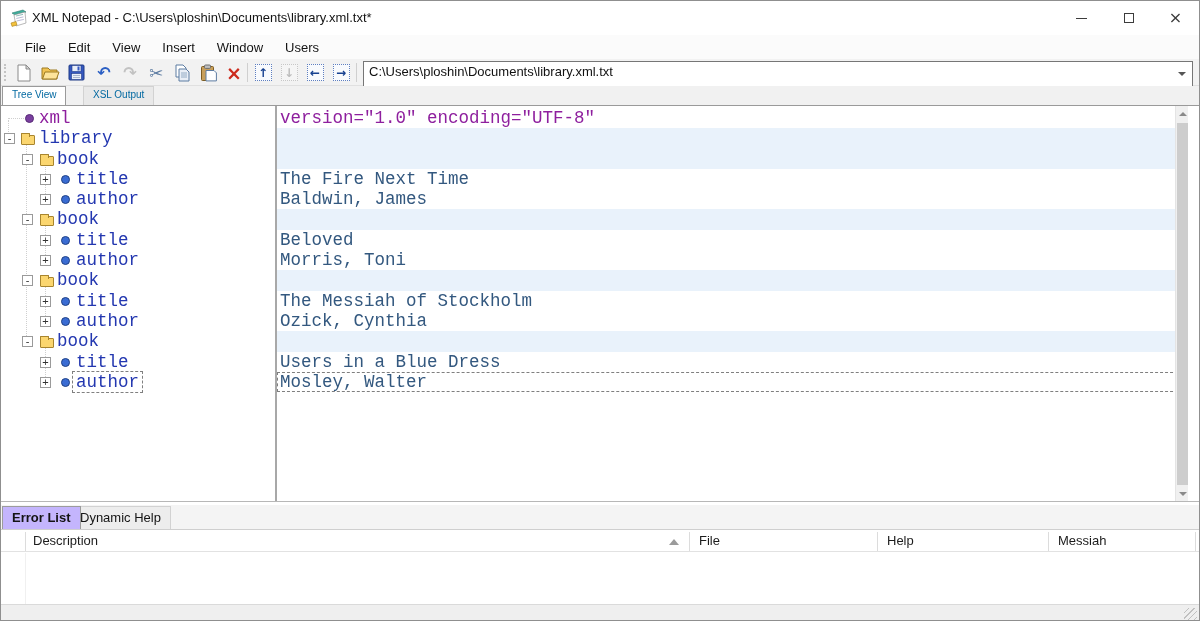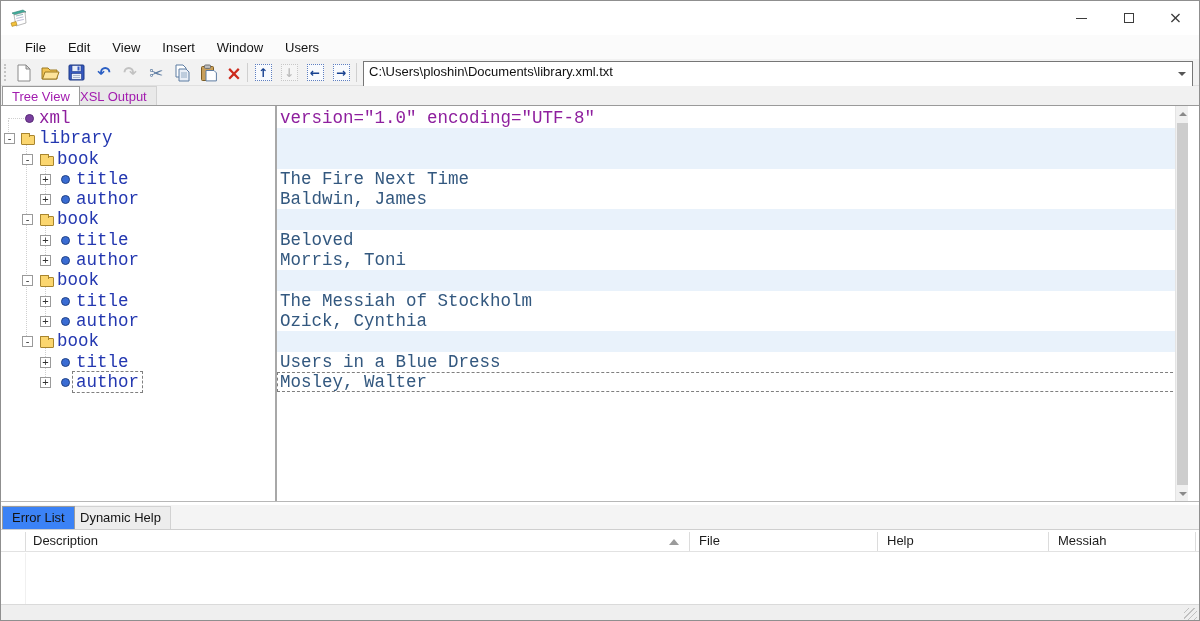--- a/index.html
+++ b/index.html
@@ -32,23 +32,23 @@
   .delg{ color:#cc2a1d; font-size:19px; font-weight:bold; }
   .arrowbox{ width:17px; height:17px; border:1px dotted #5f7fc0; display:flex; align-items:center; justify-content:center;
              font-family:"DejaVu Sans", sans-serif; font-size:12px; font-weight:bold; color:#16408f; background:#f8fafd; }
   .arrowbox.dis{ border-color:#c7c7c7; color:#bdbdbd; background:#f5f5f5; }
   .addr{ position:absolute; left:362px; top:2px; width:830px; height:40px; background:#fff; border:1px solid #767676;
          font-size:13px; color:#111; padding:2px 18px 0 5px; white-space:nowrap; overflow:hidden; }
   .addr-arrow{ position:absolute; right:6px; top:10px; width:0; height:0;
                border-left:4px solid transparent; border-right:4px solid transparent; border-top:4px solid #555; }
   
   .viewtabs{ position:absolute; left:0; top:85px; width:100%; height:19px; background:#f1f1f1; }
-  .vtab{ position:absolute; top:0; height:19px; padding:2px 9px 0 9px; font-size:13px; color:#a21caf; }
+  .vtab{ position:absolute; top:0; height:19px; padding:2px 9px 0 9px; font-size:10px; color:#0369a1; }
   .vtab.active{ left:1px; background:#ffffff; border:1px solid #9a9a9a; border-bottom:none; z-index:2; }
-  .vtab.inactive{ left:69px; background:#e9e9e9; border:1px solid #d2d2d2; border-bottom:none;text-align:center; }
+  .vtab.inactive{ left:82px; background:#e9e9e9; border:1px solid #d2d2d2; border-bottom:none;text-align:center; }
   
   .main{ position:absolute; left:0; top:104px; width:100%; height:396px; border-top:1px solid #9a9a9a; background:#fff; }
   .treepane{ position:absolute; left:0; top:0; width:292px; height:100%; background:#fff; overflow:hidden; }
   .splitline{ position:absolute; left:274px; top:0; width:2px; height:100%; background:#a8a8a8; }
   .valuepane{ position:absolute; left:276px; top:0; width:911px; height:100%; background:#fff; overflow:hidden; }
   
   .tree{ position:absolute; left:0; top:2px; width:100%; }
   .trow{ position:relative; height:20.3px; }
   .nlabel{ position:absolute; top:0; font-family:"Liberation Mono", monospace; font-size:17.5px; line-height:20px; color:#2337b0; white-space:pre; }
   .pi .nlabel{ color:#8e1f9e; }
@@ -77,21 +77,21 @@
   .vscroll{ position:absolute; right:0; top:0; width:13px; height:100%; background:#f0f0f0; border-left:1px solid #e4e4e4; }
   .sbtn{ position:absolute; left:0; width:13px; height:15px; background:#f0f0f0; display:flex; align-items:center; justify-content:center; }
   .sbtn.up{ top:0; } .sbtn.down{ bottom:0; }
   .tri-up{ width:0; height:0; border-left:4px solid transparent; border-right:4px solid transparent; border-bottom:4px solid #8a8a8a; }
   .tri-down{ width:0; height:0; border-left:4px solid transparent; border-right:4px solid transparent; border-top:4px solid #8a8a8a; }
   .sthumb{ position:absolute; left:1px; top:17px; width:11px; height:362px; background:#cdcdcd; }
   
   .bottombar{ position:absolute; left:0; top:500px; width:100%; height:121px; background:#fff; border-top:1px solid #b7b7b7; }
   .etabs{ position:absolute; left:0; top:3px; width:100%; height:24px; background:#f4f4f4; }
   .etab{ position:absolute; top:1px; height:23px; padding:3px 9px 0 9px; font-size:13px; color:#141414; }
-  .etab.active{ left:1px; background:#3b82f6; border:1px solid #9c9c9c; border-bottom:none; z-index:2; }
+  .etab.active{ left:1px; background:#c4b5fd; border:1px solid #9c9c9c; border-bottom:none; z-index:2;font-weight:bold; }
   .etab.inactive{ left:69px; background:#ededed; border:1px solid #d2d2d2; border-bottom:none; }
   .ehead{ position:absolute; left:0; top:27px; width:100%; height:23px; background:#fff; border-top:1px solid #cfcfcf; border-bottom:1px solid #e2e2e2; }
   .hcol{ position:absolute; top:3px; font-size:13px; color:#1c1c1c; white-space:nowrap; }
   .hline{ position:absolute; top:2px; width:0; height:19px; border-left:1px solid #dcdcdc; }
   .sort-arrow{ position:absolute; left:668px; top:9px; width:0; height:0;
                border-left:5px solid transparent; border-right:5px solid transparent; border-bottom:6px solid #9b9b9b; }
   .elist{ position:absolute; left:0; top:51px; width:100%; height:51px; background:#fff; }
   .elist-colline{ position:absolute; left:24px; top:0; height:100%; border-left:1px solid #f0f0f0; }
   .statusbar{ position:absolute; left:0; top:102px; width:100%; height:19px; background:#efefef; border-top:1px solid #dadada; }
   .rgrip{ position:absolute; right:2px; bottom:2px; width:13px; height:13px;
@@ -104,20 +104,21 @@
 
   <div class="titlebar">
     <svg class="appicon" viewBox="0 0 18 18">
       <polygon points="2,4 13,1 16,3 5,6" fill="#3fae9c" stroke="#2a7a6e" stroke-width="0.6"></polygon>
       <polygon points="4,6 15,3 16,14 6,17" fill="#ffffff" stroke="#8a8a8a" stroke-width="0.6"></polygon>
       <line x1="6" y1="7" x2="13" y2="5.4" stroke="#7aa" stroke-width="0.8"></line>
       <line x1="6.3" y1="9.5" x2="13.4" y2="7.9" stroke="#aac" stroke-width="0.8"></line>
       <line x1="6.6" y1="12" x2="13.8" y2="10.4" stroke="#aac" stroke-width="0.8"></line>
       <polygon points="1,14 6,12.5 7,16 2,17.4" fill="#f3c13c" stroke="#a87f1e" stroke-width="0.6"></polygon>
     </svg>
+    <span class="title-text">XML Notepad - C:\Users\ploshin\Documents\library.xml.txt*</span>
     <div class="wbtns">
       <div class="wbtn">
           <span class="glyph-min"></span>
         </div>
       <div class="wbtn">
           <span class="glyph-max"></span>
         </div>
       <div class="wbtn">
           <span class="glyph-close">×</span>
         </div>

